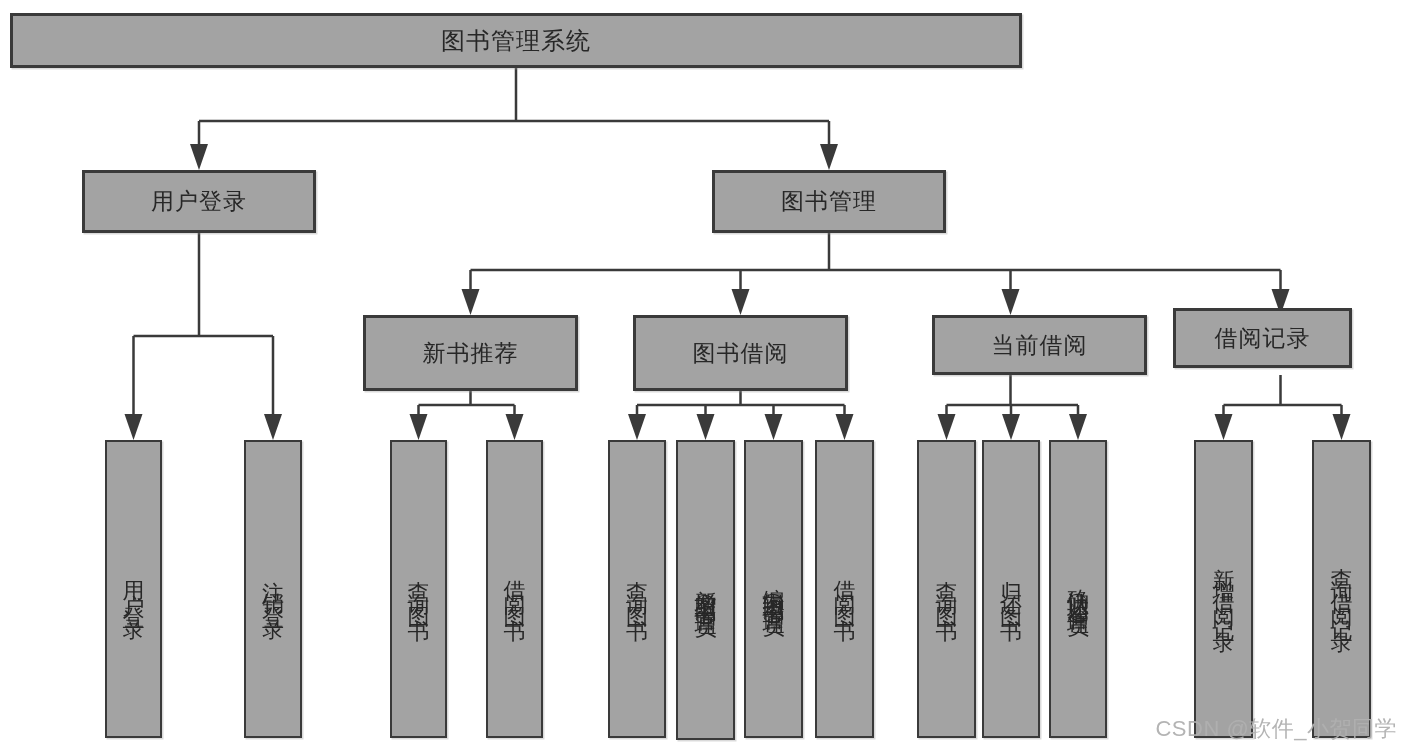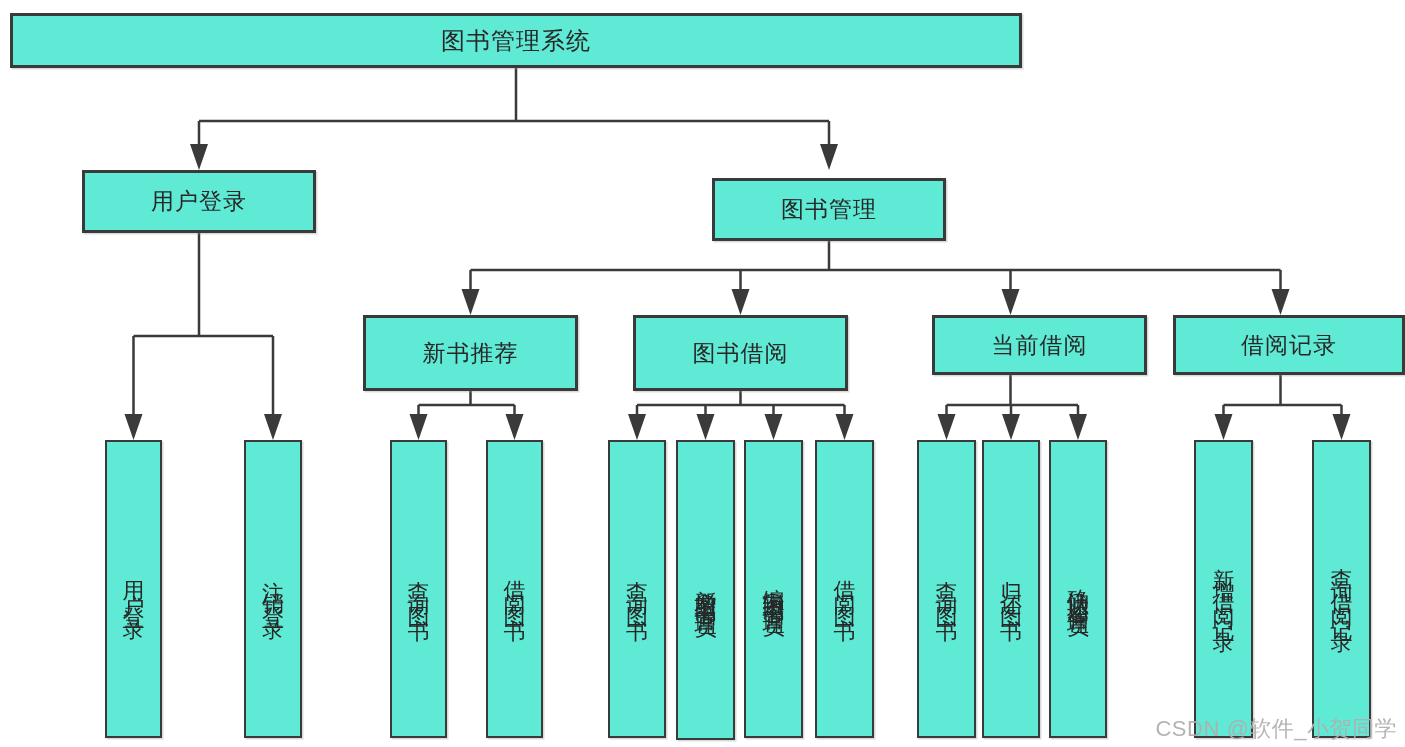--- a/index.html
+++ b/index.html
@@ -16,21 +16,21 @@
     overflow: hidden;
   }
   svg.connectors {
     position: absolute;
     left: 0; top: 0;
     width: 1405px; height: 747px;
   }
   .node {
     position: absolute;
     box-sizing: border-box;
-    background: #5eead4;
+    background: #a3a3a3;
     border: 3px solid #3a3a3a;
     box-shadow: 1.5px 1.5px 0 rgba(150,150,150,0.35);
     display: flex;
     align-items: center;
     justify-content: center;
     color: #272727;
   }
   .node .label-h {
     font-size: 23px;
     letter-spacing: 1px;
@@ -95,34 +95,34 @@
     </g>
   </svg>
 
   <div class="node root" style="left:10px;top:13px;width:1012px;height:55px">
     <span class="label-h">图书管理系统</span>
   </div>
 
   <div class="node" style="left:82px;top:170px;width:234px;height:63px">
     <span class="label-h">用户登录</span>
   </div>
-  <div class="node" style="left:712px;top:178px;width:234px;height:63px">
+  <div class="node" style="left:712px;top:170px;width:234px;height:63px">
     <span class="label-h">图书管理</span>
   </div>
 
   <div class="node" style="left:363px;top:315px;width:215px;height:76px">
     <span class="label-h">新书推荐</span>
   </div>
   <div class="node" style="left:633px;top:315px;width:215px;height:76px">
     <span class="label-h">图书借阅</span>
   </div>
   <div class="node" style="left:932px;top:315px;width:215px;height:60px">
     <span class="label-h">当前借阅</span>
   </div>
-  <div class="node" style="left:1173px;top:315px;width:232px;height:60px">
+  <div class="node" style="left:1173px;top:308px;width:179px;height:60px">
     <span class="label-h">借阅记录</span>
   </div>
 
   <div class="node leaf" style="left:105px;top:440px;width:57px;height:298px">
     <span class="label-v">用户登录</span>
   </div>
   <div class="node leaf" style="left:244px;top:440px;width:58px;height:298px">
     <span class="label-v">注销登录</span>
   </div>
 

